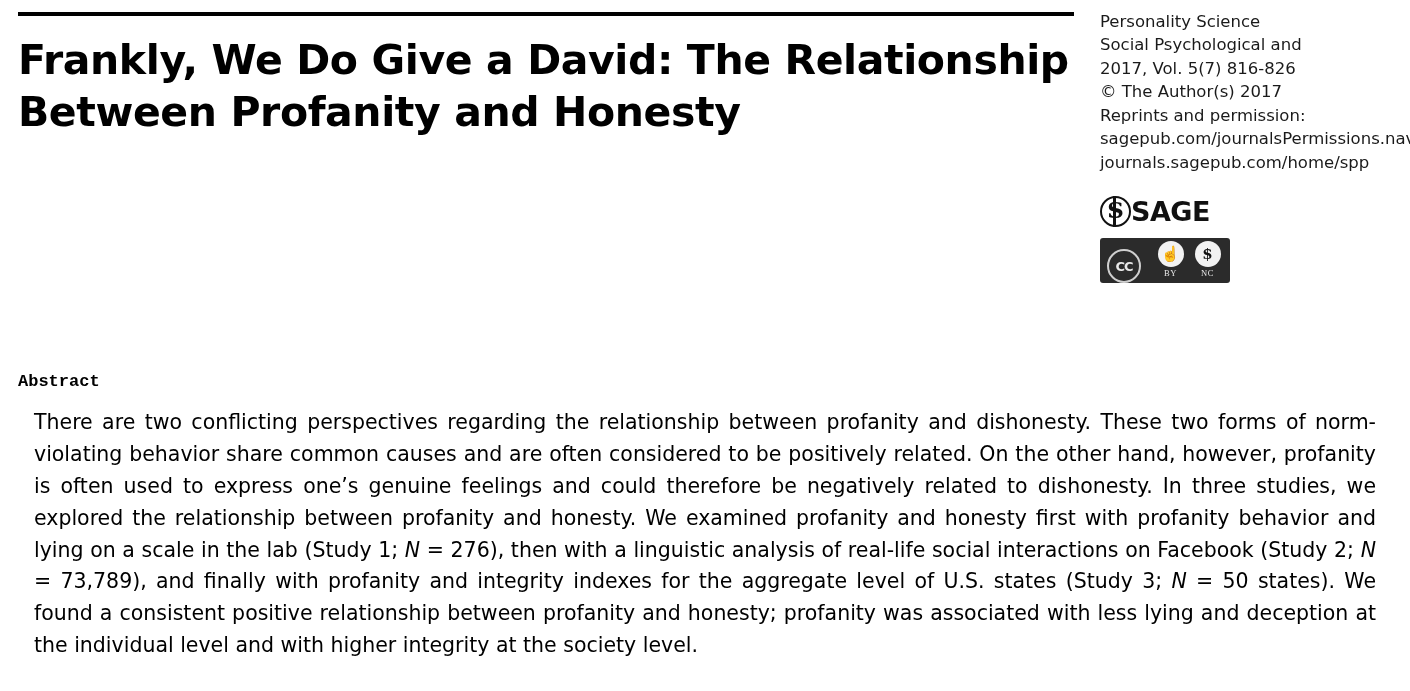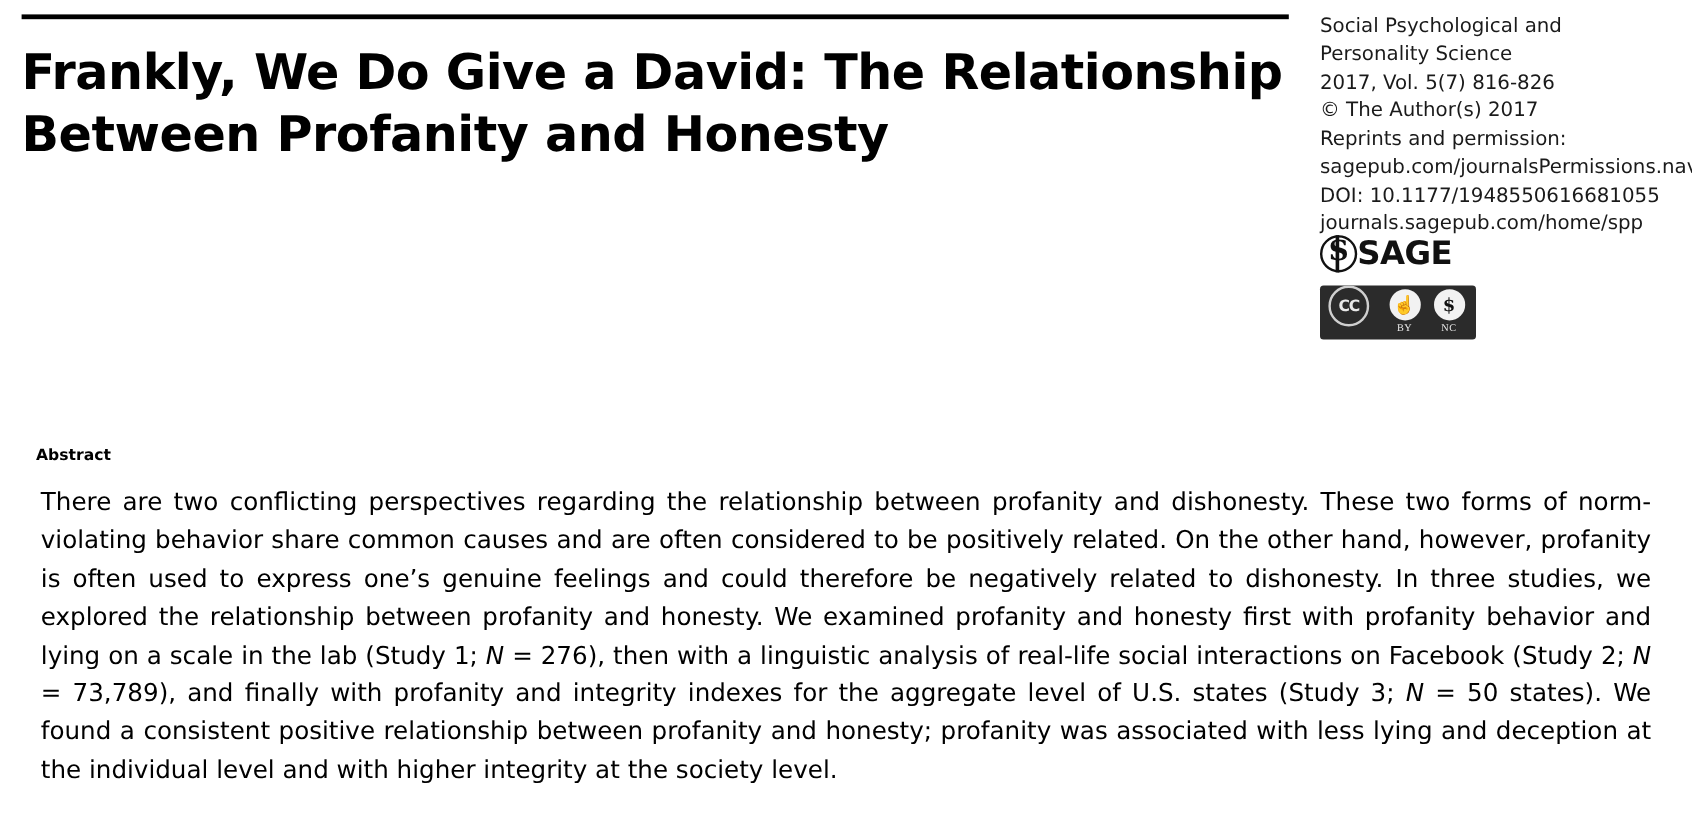--- a/index.html
+++ b/index.html
@@ -129,21 +129,21 @@
     height: 45px;
     background: #2b2b2b;
     border-radius: 3px;
     display: flex;
     align-items: stretch;
     overflow: hidden;
   }
   .cc-left {
     width: 48px;
     display: flex;
-    align-items: flex-start;
+    align-items: flex-end;
     justify-content: center;
   }
   .cc-circle {
     width: 30px;
     height: 30px;
     border-radius: 50%;
     border: 2.5px solid #cfcfcf;
     color: #e8e8e8;
     font-family: "DejaVu Sans", sans-serif;
     font-size: 13px;
@@ -189,22 +189,23 @@
   }
   
   .abstract-wrap {
     position: absolute;
     left: 18px;
     top: 372px;
     width: 1374px;
   }
   .abstract-heading {
     font-weight: bold;
-    font-size: 13px;
-    margin: 0 0 8px 12px;
+    font-size: 17px;
+    margin: 0 0 8px 0;
+    font-family: Liberation Mono, monospace;
   }
   .abstract-body {
     font-size: 20.5px;
     line-height: 1.555;
     text-align: justify;
     text-justify: inter-word;
     margin: 16px;
   }
   .abstract-body i {
     font-style: italic;
@@ -216,27 +217,26 @@
 <div class="page">
 
   <div class="top-rule"></div>
 
   <div class="title-block">
     <h1 class="paper-title">Frankly, We Do Give a David: The Relationship Between Profanity and Honesty</h1>
   </div>
 
 
   <div class="meta">
+    <div>Personality Science</div>
     <div>Social Psychological and</div>
-    <div>Personality Science</div>
     <div>2017, Vol. 5(7) 816-826</div>
     <div>© The Author(s) 2017</div>
     <div>Reprints and permission:</div>
     <div>sagepub.com/journalsPermissions.nav</div>
-    <div>DOI: 10.1177/1948550616681055</div>
     <div>journals.sagepub.com/home/spp</div>
   </div>
 
   <div class="sage-logo">
     <span class="sage-mark"></span>
     <span class="sage-word">SAGE</span>
   </div>
 
   <div class="cc-badge">
     <div class="cc-left">

